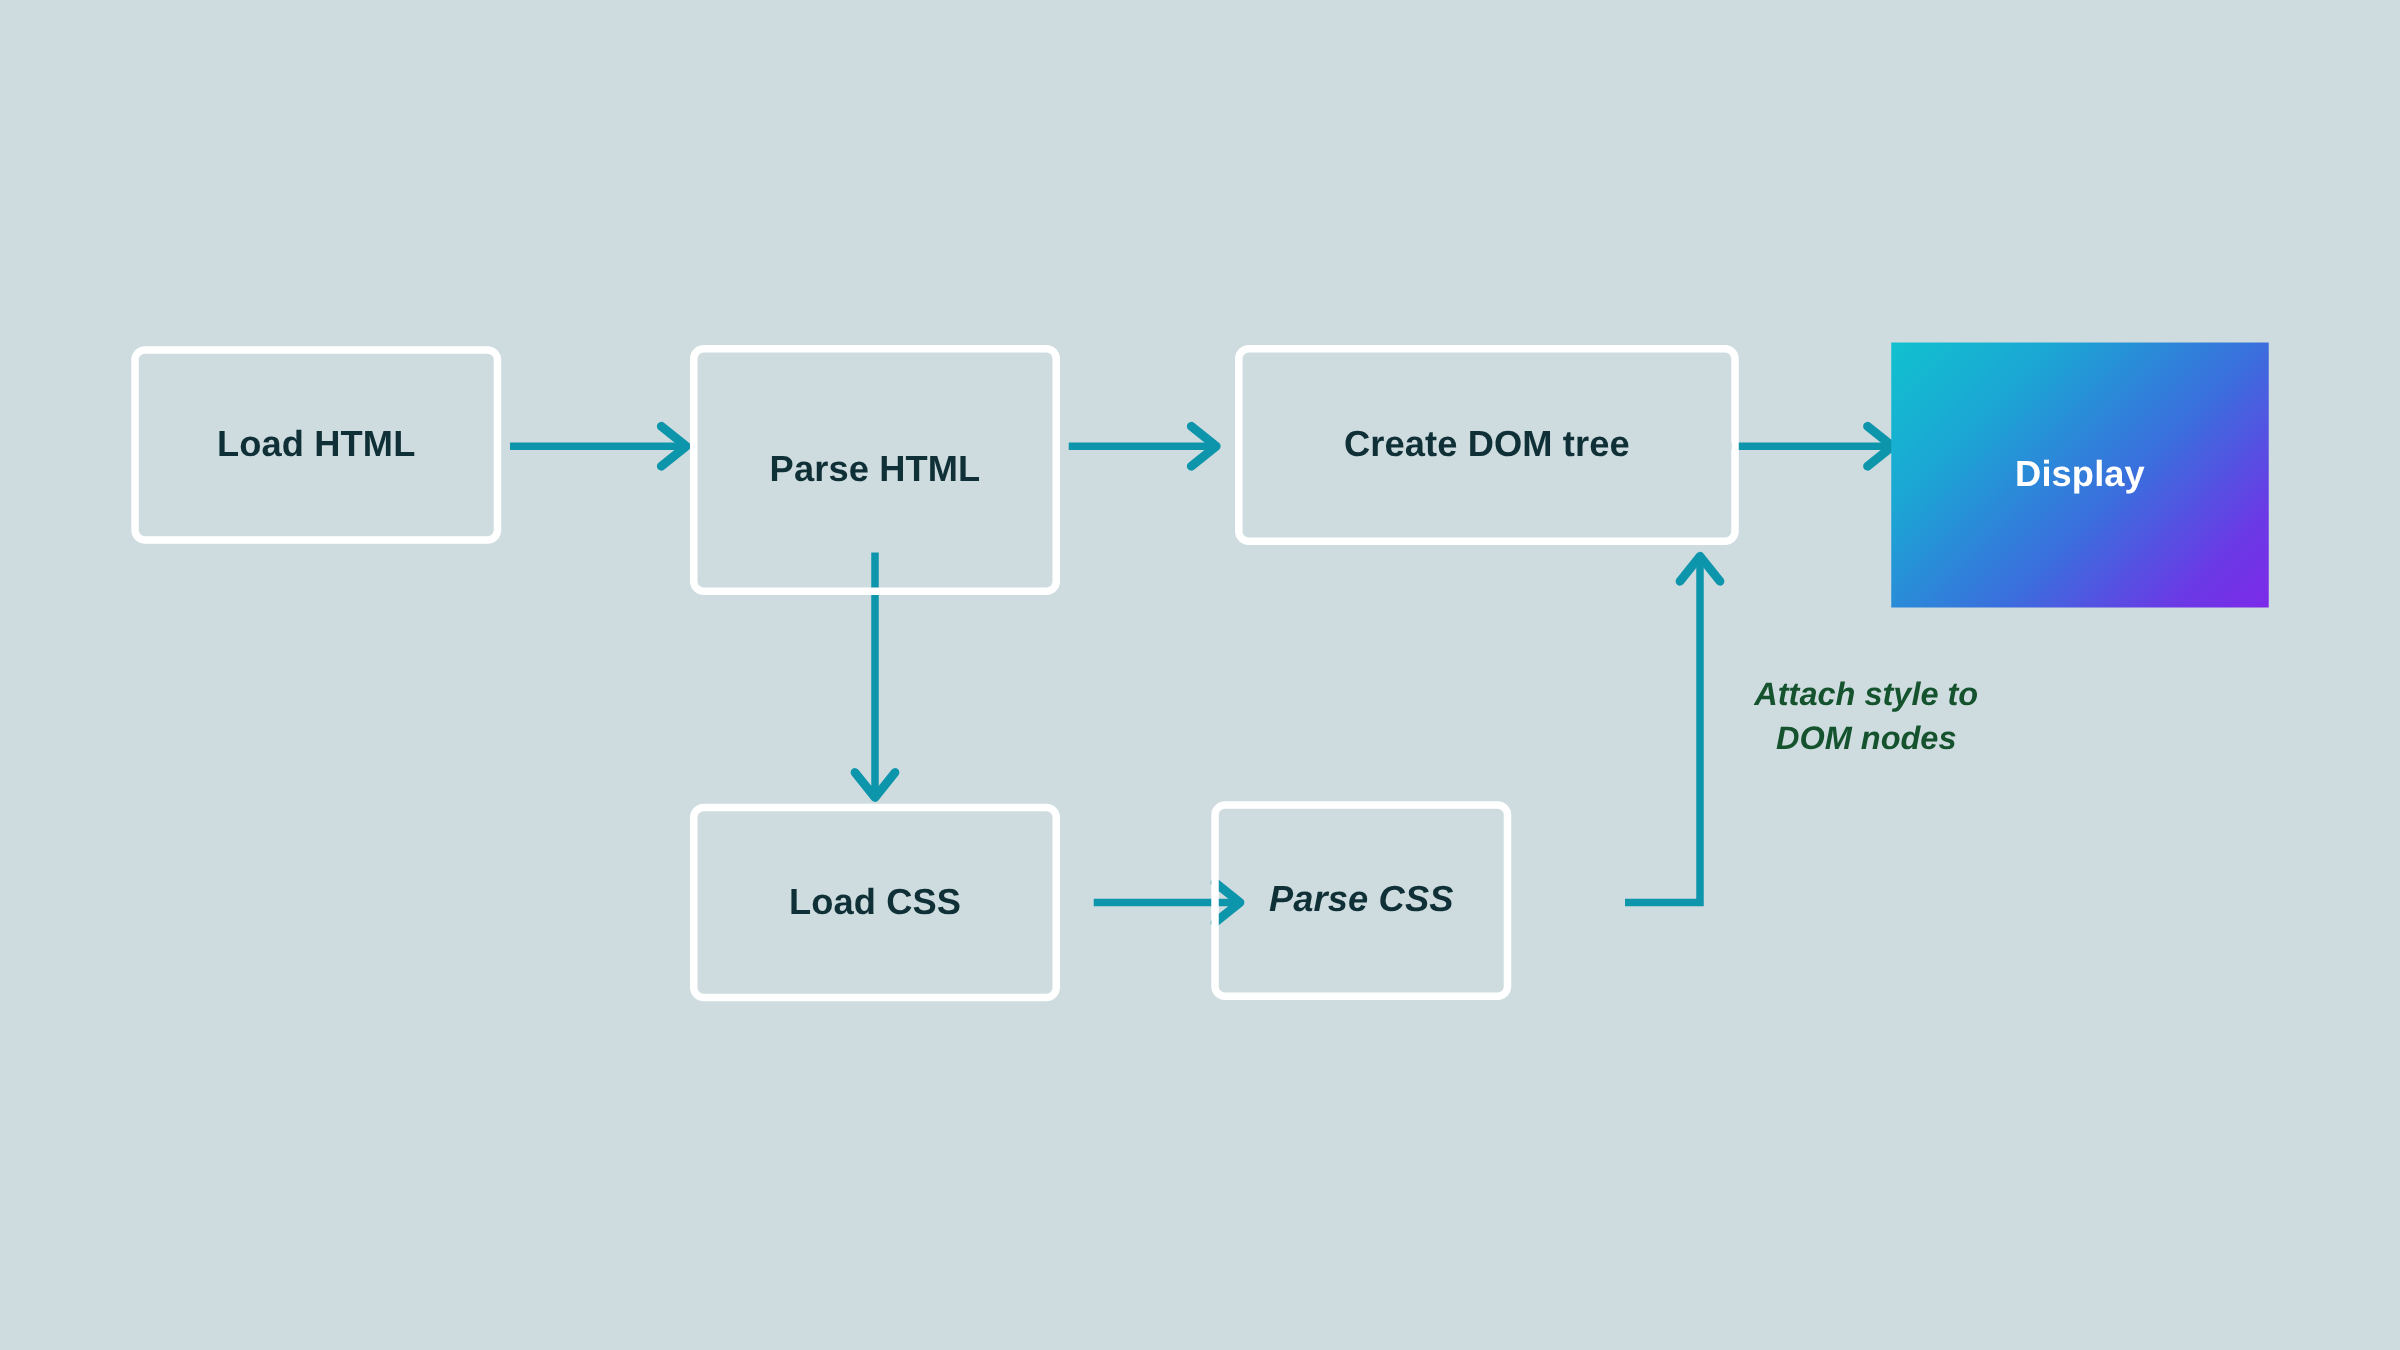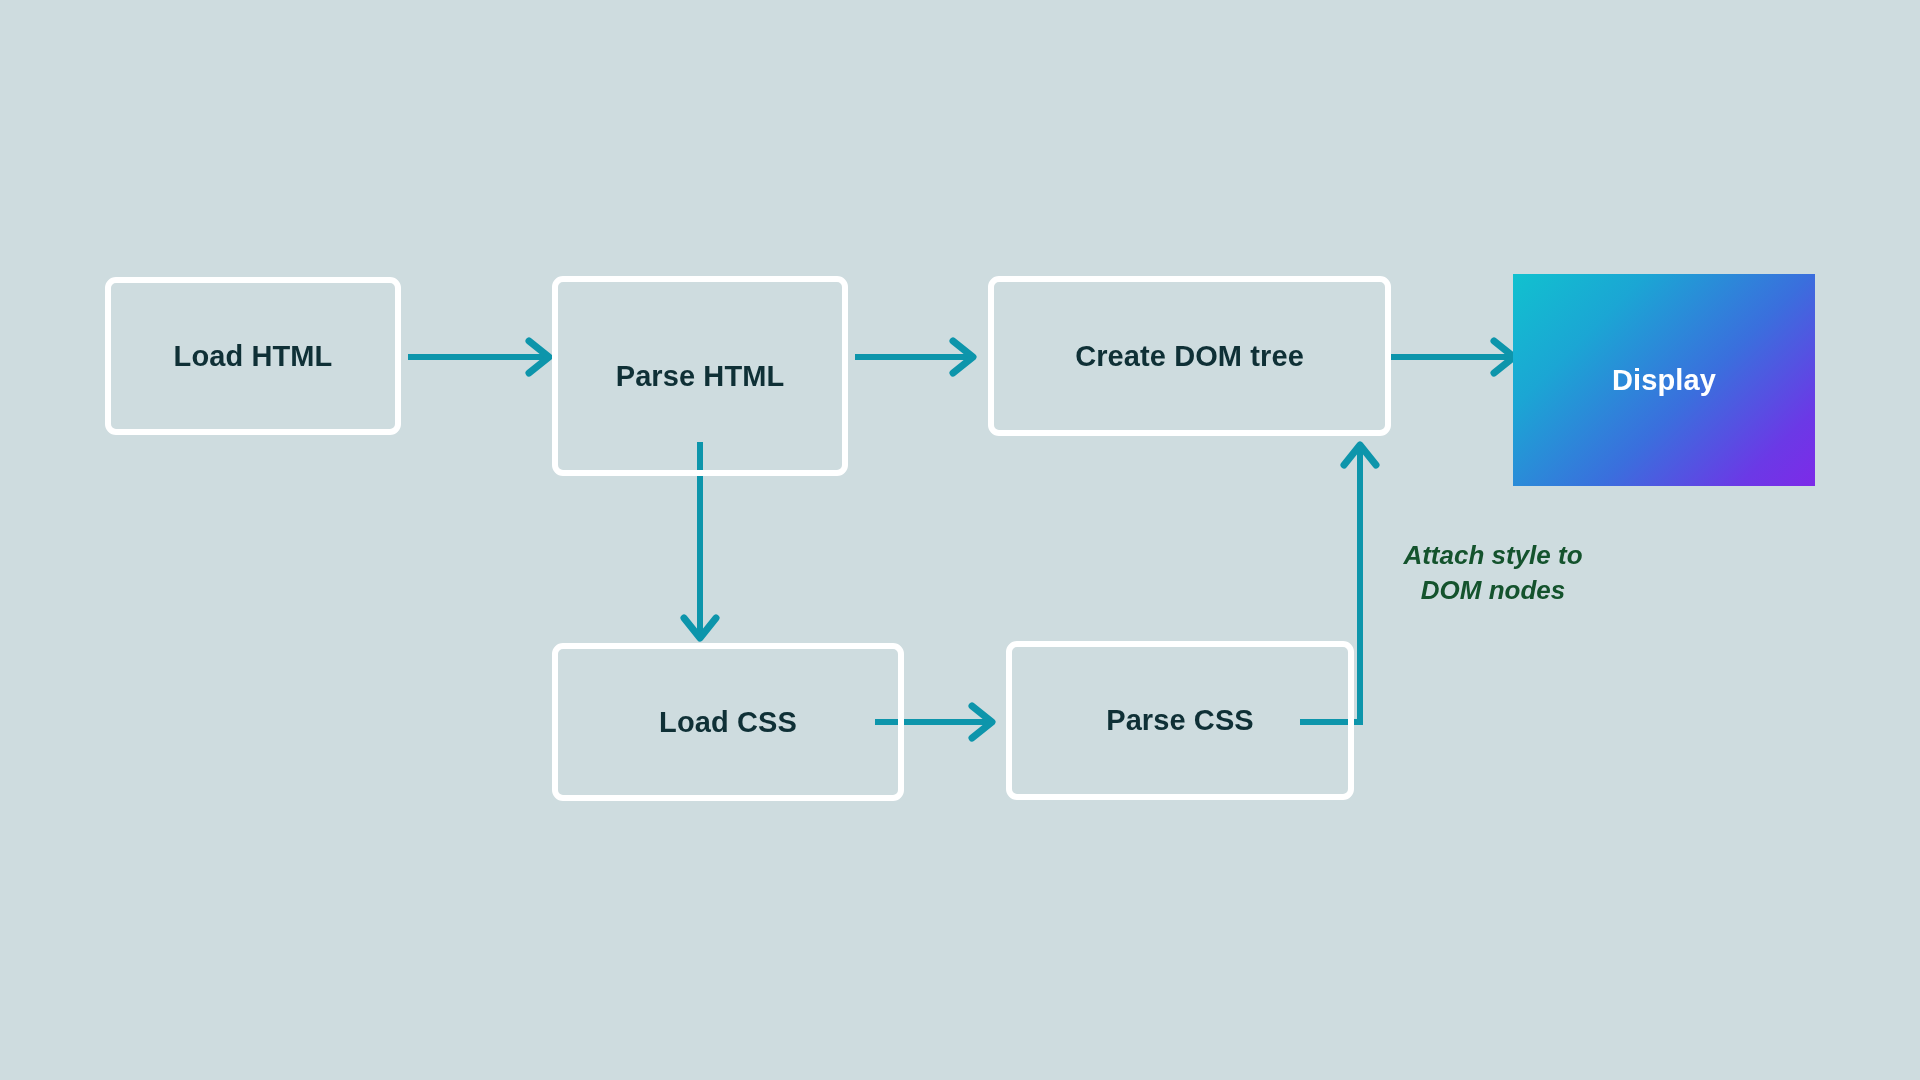--- a/index.html
+++ b/index.html
@@ -120,24 +120,24 @@
   </div>
 
   <div class="node node-outline" style="left:975px; top:276px; width:403px; height:160px;margin-left:13px;">
     <span class="node-label">Create DOM tree</span>
   </div>
 
   <div class="node node-terminal" style="left:1513px; top:274px; width:302px; height:212px;">
     <span class="node-label">Display</span>
   </div>
 
-  <div class="node node-outline" style="left:552px; top:643px; width:352px; height:158px;">
+  <div class="node node-outline" style="left:552px; top:643px; width:296px; height:158px;">
     <span class="node-label">Load CSS</span>
   </div>
 
-  <div class="node node-outline" style="left:1006px; top:641px; width:348px; height:159px;">
+  <div class="node node-outline" style="left:969px; top:641px; width:240px; height:159px;font-style:italic;">
     <span class="node-label">Parse CSS</span>
   </div>
 
   <div class="edge-annotation" style="left:1378px; top:538px; width:230px;">Attach style to
 DOM nodes</div>
 
 </div>
 
 </body></html>

